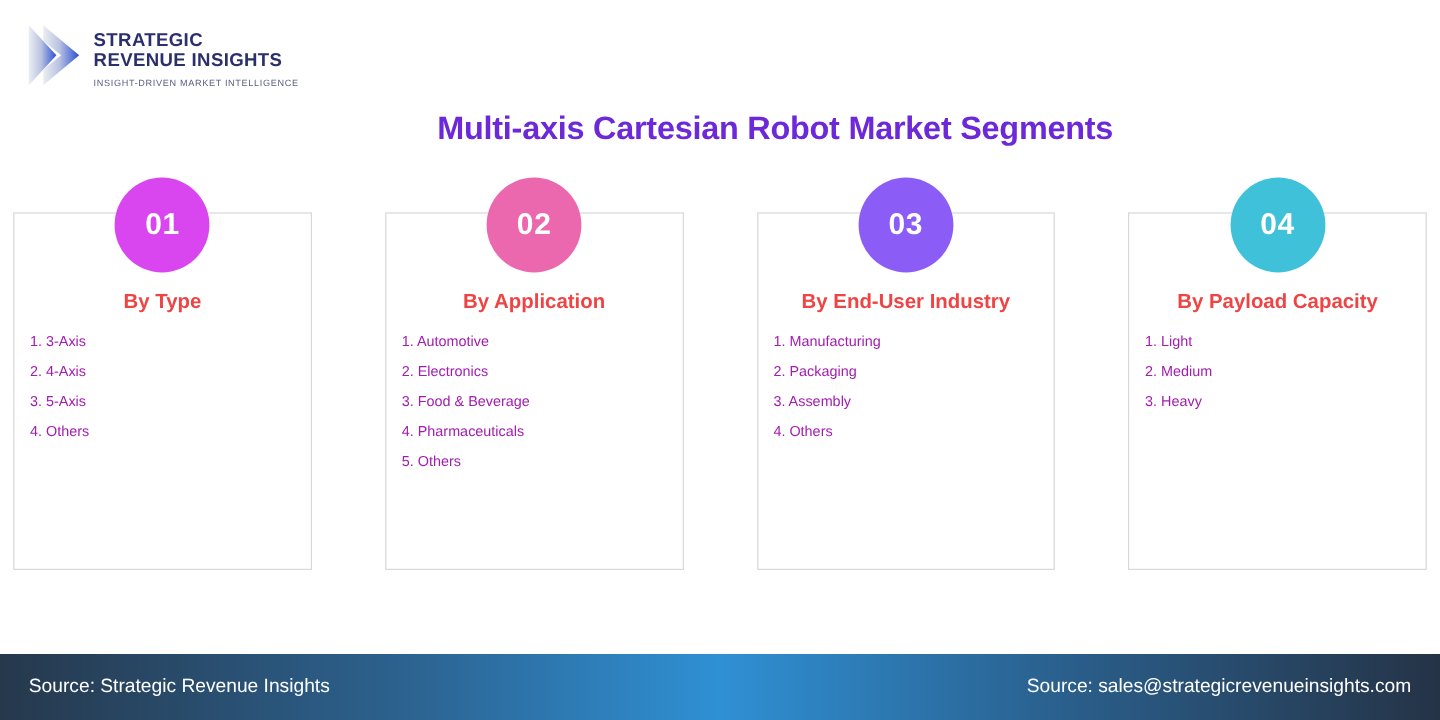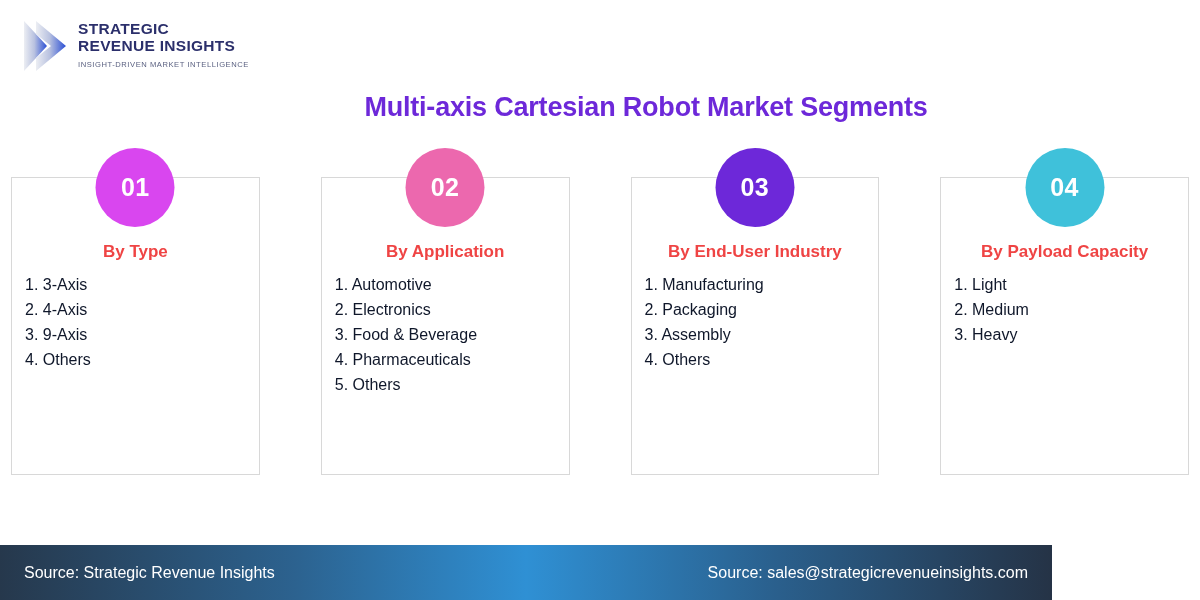--- a/index.html
+++ b/index.html
@@ -14,21 +14,21 @@
     overflow: hidden;
     position: relative;
   }
 
   
   .logo {
     position: absolute;
     left: 22px;
     top: 18px;
     display: flex;
-    align-items: flex-start;
+    align-items: flex-end;
     gap: 10px;
   }
   .logo-mark {
     width: 46px;
     height: 56px;
     flex: 0 0 auto;
   }
   .logo-text-block {
     display: flex;
     flex-direction: column;
@@ -106,32 +106,32 @@
     color: #ef4444;
     padding: 0 6px;
     line-height: 22px;
   }
   .card-list {
     list-style: none;
     margin: 9px 0 0 0;
     padding: 0 10px 0 13px;
   }
   .card-list li {
-    font-size: 16px;
-    color: #0f172a;
+    font-size: 12px;
+    color: #a21caf;
     line-height: 25px;
     white-space: nowrap;
   }
 
   
   .footer {
     position: absolute;
     left: 0;
     bottom: 0;
-    width: 1052px;
+    width: 1200px;
     height: 55px;
     background: linear-gradient(90deg, #26384c 0%, #2c628f 28%, #2f90d4 50%, #2a5f8c 74%, #253346 100%);
     display: flex;
     align-items: center;
     justify-content: space-between;
     box-sizing: border-box;
     padding: 0 24px;
   }
   .footer-text {
     color: #ffffff;
@@ -166,39 +166,39 @@
 <div class="page-title">Multi-axis Cartesian Robot Market Segments</div>
 
 <div class="cards">
 
   <div class="card">
     <div class="badge" style="background: #d946ef;">01</div>
     <div class="card-heading">By Type</div>
     <ul class="card-list">
       <li>1. 3-Axis</li>
       <li>2. 4-Axis</li>
-      <li>3. 9-Axis</li>
+      <li>3. 5-Axis</li>
       <li>4. Others</li>
     </ul>
   </div>
 
   <div class="card">
     <div class="badge" style="background: rgb(236, 104, 174);">02</div>
     <div class="card-heading">By Application</div>
     <ul class="card-list">
       <li>1. Automotive</li>
       <li>2. Electronics</li>
       <li>3. Food &amp; Beverage</li>
       <li>4. Pharmaceuticals</li>
       <li>5. Others</li>
     </ul>
   </div>
 
   <div class="card">
-    <div class="badge" style="background: #6d28d9;">03</div>
+    <div class="badge" style="background: #8b5cf6;">03</div>
     <div class="card-heading">By End-User Industry</div>
     <ul class="card-list">
       <li>1. Manufacturing</li>
       <li>2. Packaging</li>
       <li>3. Assembly</li>
       <li>4. Others</li>
     </ul>
   </div>
 
   <div class="card">

